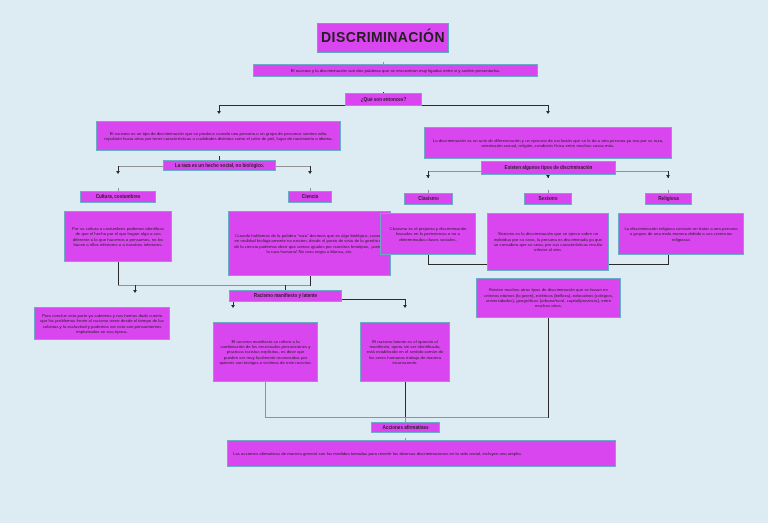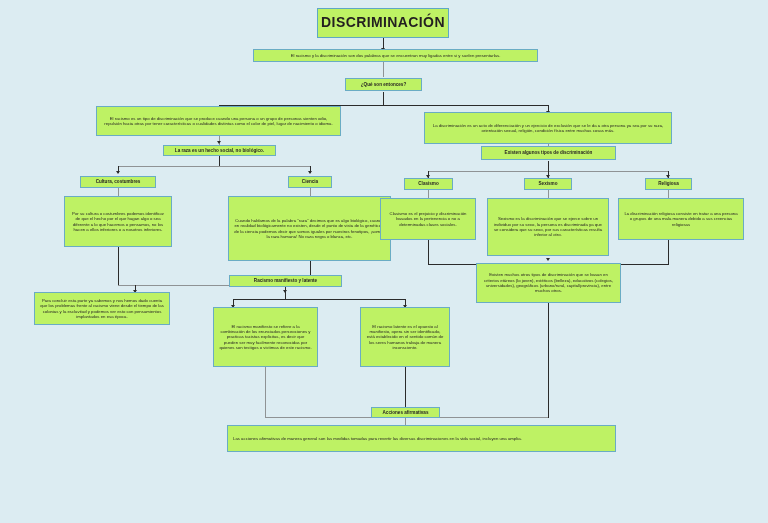--- a/index.html
+++ b/index.html
@@ -13,29 +13,30 @@
     overflow: hidden;
   }
   #canvas {
     position: relative;
     width: 768px; height: 523px;
     background: #dcecf2;
   }
   
   .node {
     position: absolute;
-    background: #bef264;
+    background: #d946ef;
     border: 1px solid #6aacc4;
     color: #231f20;
     text-align: center;
     z-index: 5;
     line-height: 1.25;
     display: flex;
     align-items: center;
     justify-content: center;
+    margin-top: 15px;
   }
   .node.label {
     font-weight: bold;
     font-size: 4.6px;
     padding: 2px 6px;
     white-space: nowrap;
   }
   .node.para {
     font-size: 4.3px;
     padding: 3px 5px;

